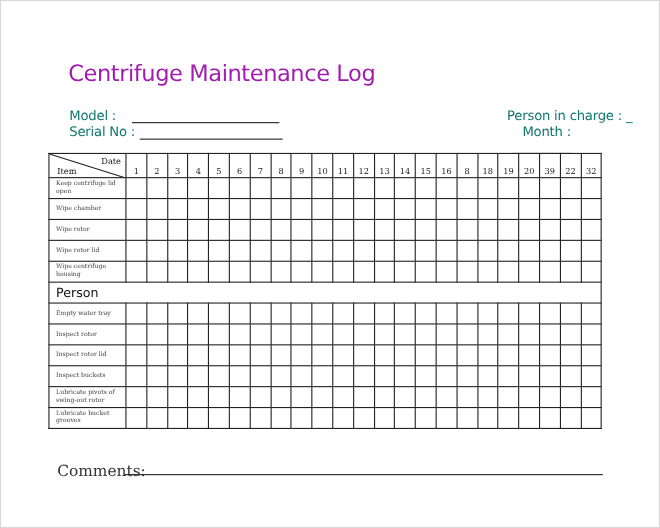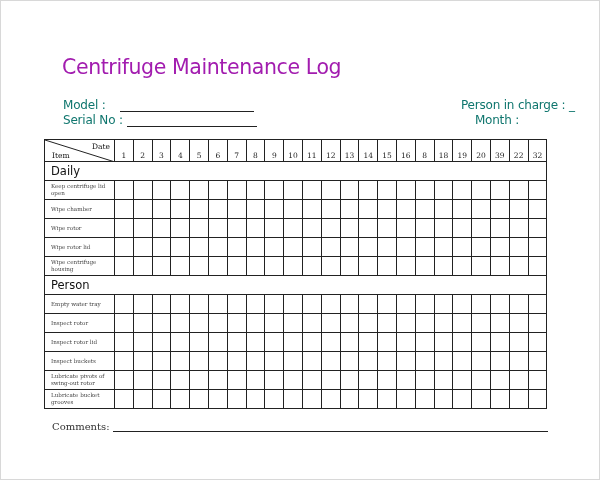--- a/index.html
+++ b/index.html
@@ -22,21 +22,21 @@
     .hdr-item .date-lbl { position:absolute; right:4px; top:2px; }
     .hdr-item .item-lbl { position:absolute; left:7px; bottom:1px; }
     .hdr-item svg { position:absolute; left:0; top:0; }
     .day { font-family:"DejaVu Serif", serif; font-size:7.5px; font-weight:normal; text-align:center; vertical-align:bottom; padding-bottom:1px !important; color:#222; }
     .section-row td { height:18px; border-left:1.3px solid #222; border-right:1.3px solid #222; }
     .section-lbl { font-size:11.5px; padding-left:6px !important; vertical-align:middle; }
     .task-row { height:19px; }
     .task-lbl { font-family:"DejaVu Serif", serif; font-size:5.6px; line-height:6.6px; color:#444; padding-left:6px !important; vertical-align:middle; }
     .cell { }
 
-    .comments { position:absolute; left:52px; top:421px; font-family:"DejaVu Serif", serif; font-size:10px; color:#333; }
+    .comments { position:absolute; left:52px; top:421px; font-family:"DejaVu Serif", serif; font-size:14px; color:#333; }
     .comments-line { position:absolute; left:113px; top:431px; width:435px; border-bottom:1.2px solid #222; }
   </style>
 </head>
 <body>
 
 <div class="page-edge"></div>
 
 <div class="title">Centrifuge Maintenance Log</div>
 
 <div class="field field-model">
@@ -108,23 +108,20 @@
         <th class="day">15</th>
         <th class="day">16</th>
         <th class="day">8</th>
         <th class="day">18</th>
         <th class="day">19</th>
         <th class="day">20</th>
         <th class="day">39</th>
         <th class="day">22</th>
         <th class="day">32</th>
       </tr>
-      <tr class="section-row">
-        <td class="section-lbl" colspan="24">Daily</td>
-      </tr>
       <tr class="task-row">
         <td class="task-lbl">Keep centrifuge lid open</td>
         <td class="cell"></td>
         <td class="cell"></td>
         <td class="cell"></td>
         <td class="cell"></td>
         <td class="cell"></td>
         <td class="cell"></td>
         <td class="cell"></td>
         <td class="cell"></td>

